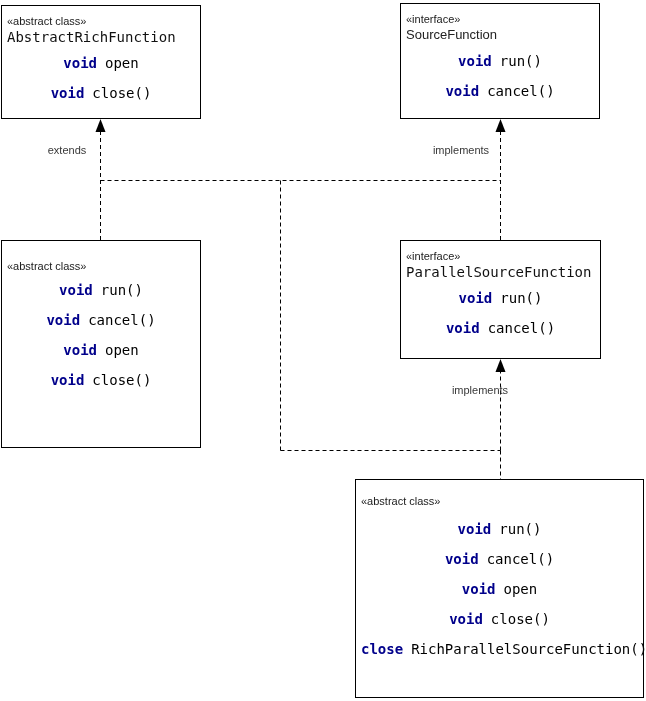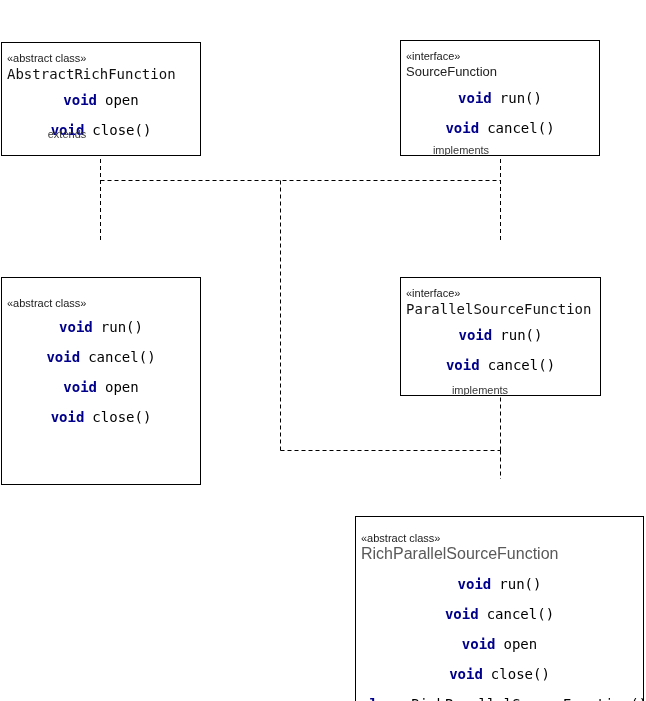--- a/index.html
+++ b/index.html
@@ -11,21 +11,20 @@
     overflow:hidden;
   }
   #wires{position:absolute;left:0;top:0;z-index:1;}
   .uml-box{
     position:absolute;
     box-sizing:border-box;
     background:#ffffff;
     border:1px solid #000000;
     z-index:2;
     padding:8px 5px 8px 5px;
-    margin-top:37px;
   }
   .stereotype{
     font-size:11px;color:#1a1a1a;line-height:14px;
     white-space:nowrap;
   }
   .cls-name{
     font-size:14px;color:#111111;line-height:18px;white-space:nowrap;
     font-family:"DejaVu Sans Mono","Liberation Mono",monospace;
   }
   .cls-name.sans-bold{
@@ -76,21 +75,21 @@
 
       <line x1="500.5" y1="450.5" x2="500.5" y2="479"></line>
     </g>
     <g fill="#000000" stroke="none">
       <polygon points="100.5,119 95.5,132 105.5,132"></polygon>
       <polygon points="500.5,119 495.5,132 505.5,132"></polygon>
       <polygon points="500.5,359 495.5,372 505.5,372"></polygon>
     </g>
   </svg>
 
-  <div class="edge-label" style="left:38px;top:128px;width:58px;">extends</div>
+  <div class="edge-label" style="left:38px;top:144px;width:58px;">extends</div>
   <div class="edge-label" style="left:415px;top:144px;width:92px;">implements</div>
   <div class="edge-label" style="left:434px;top:384px;width:92px;">implements</div>
 
   <div class="uml-box" style="left:1px;top:5px;width:200px;height:114px;">
     <div class="stereotype">«abstract class»</div>
     <div class="cls-name">AbstractRichFunction</div>
     <div class="methods">
       <div class="method">
         <span class="kw">void</span><span>open</span>
       </div>
@@ -139,21 +138,20 @@
         <span class="kw">void</span><span>run()</span>
       </div>
       <div class="method">
         <span class="kw">void</span><span>cancel()</span>
       </div>
     </div>
   </div>
 
   <div class="uml-box" style="left:355px;top:479px;width:289px;height:219px;padding-top:14px;">
     <div class="stereotype">«abstract class»</div>
-    <div class="cls-name sans-gray">RichParallelSourceFunction</div>
     <div class="methods" style="margin-top:6px;">
       <div class="method">
         <span class="kw">void</span><span>run()</span>
       </div>
       <div class="method">
         <span class="kw">void</span><span>cancel()</span>
       </div>
       <div class="method">
         <span class="kw">void</span><span>open</span>
       </div>

